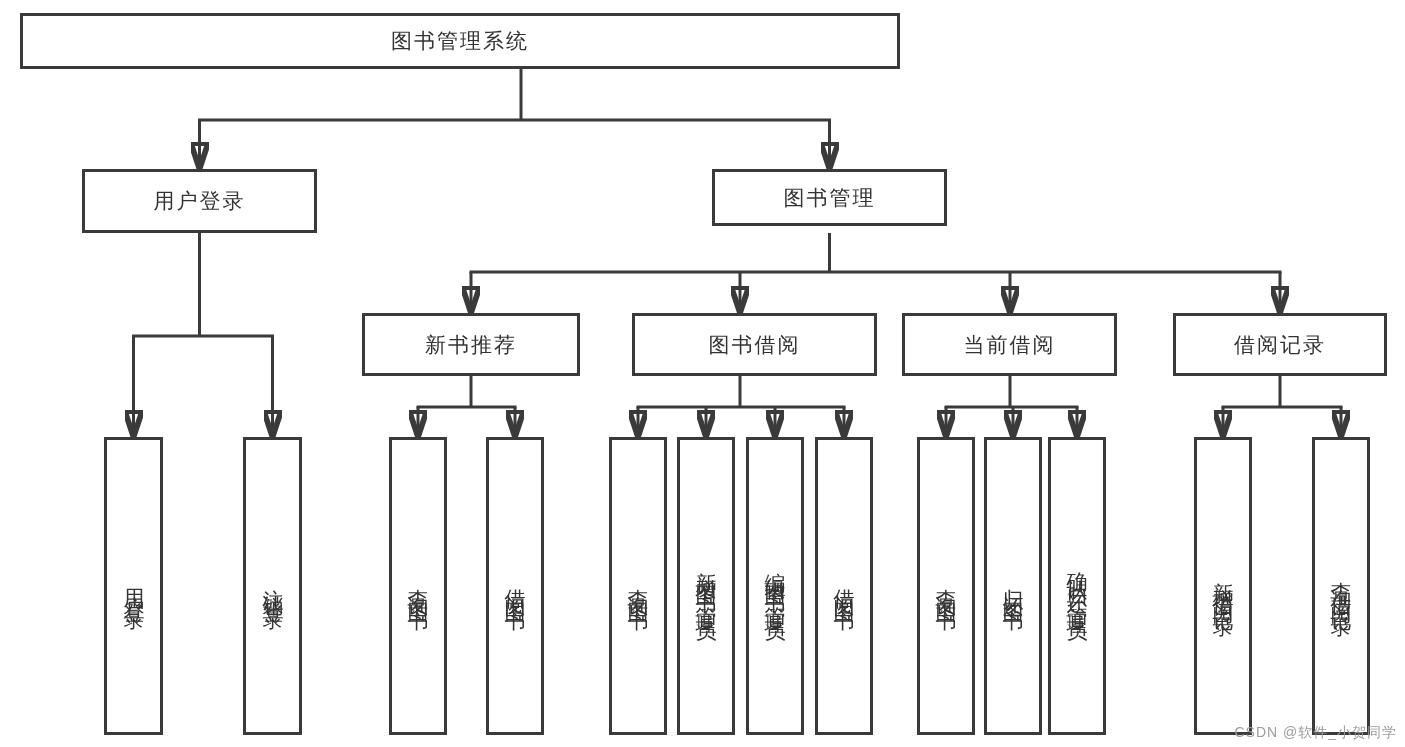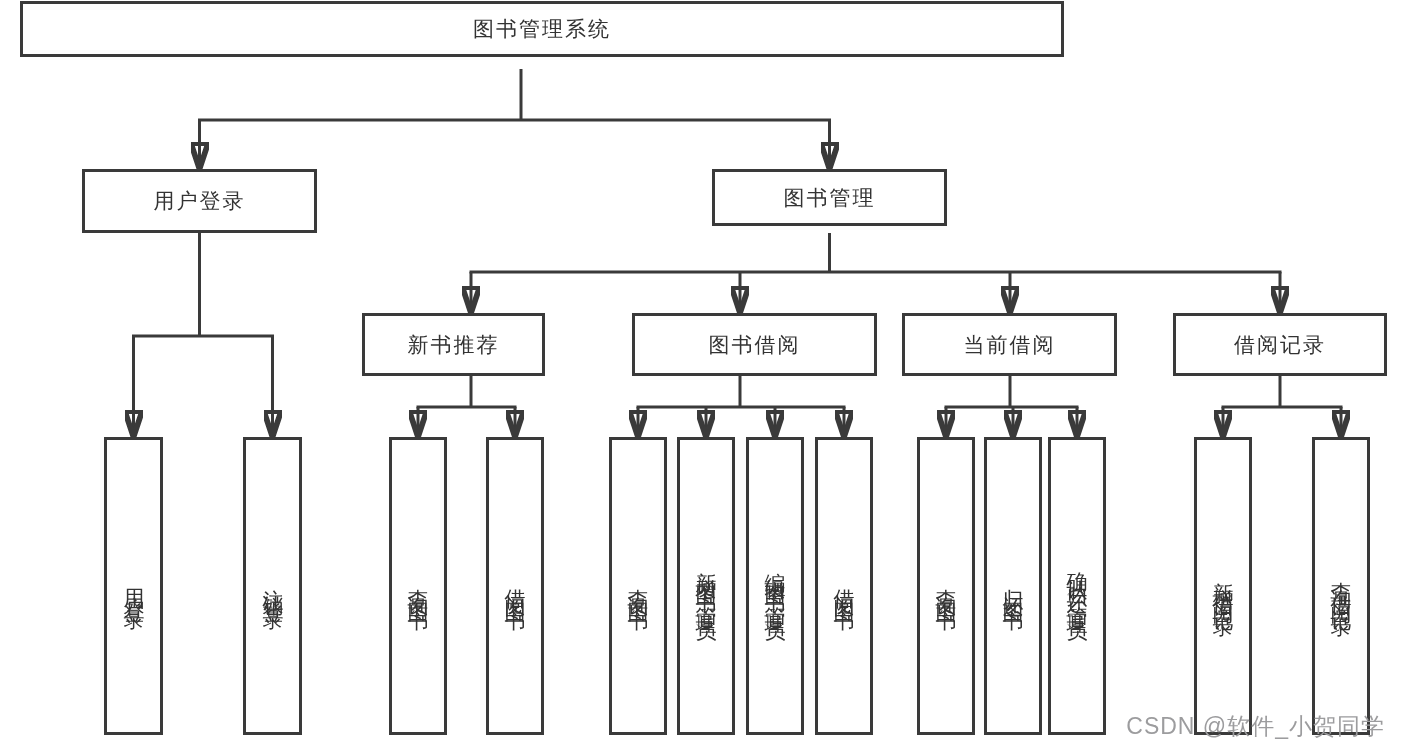--- a/index.html
+++ b/index.html
@@ -38,22 +38,22 @@
     top:437px;height:298px;
     writing-mode:vertical-rl;
     text-orientation:mixed;
     text-align:center;
     font-size:21px;
     letter-spacing:7px;
     line-height:52px;
   }
   .watermark{
     position:absolute;
-    right:20px;bottom:5px;
-    font-size:23px;
+    right:8px;bottom:5px;
+    font-size:14px;
     letter-spacing:1px;
     color:var(--watermark);
     white-space:nowrap;
   }
 </style>
 </head>
 <body>
 
 <div class="stage">
 
@@ -112,26 +112,26 @@
     </g>
 
     <g>
       <path d="M1280 376 V407"></path>
       <path class="h" d="M1223 407 H1341"></path>
       <path d="M1223 407 V437" marker-end="url(#arr)"></path>
       <path d="M1341 407 V437" marker-end="url(#arr)"></path>
     </g>
   </svg>
 
-  <div class="node hbox" style="left:20px;top:1px;width:1044px;height:56px">图书管理系统</div>
+  <div class="node hbox" style="left:20px;top:13px;width:880px;height:56px">图书管理系统</div>
 
   <div class="node hbox" style="left:82px;top:169px;width:235px;height:64px">用户登录</div>
   <div class="node hbox" style="left:712px;top:169px;width:235px;height:57px">图书管理</div>
 
-  <div class="node hbox" style="left:362px;top:313px;width:183px;height:63px">新书推荐</div>
+  <div class="node hbox" style="left:362px;top:313px;width:218px;height:63px">新书推荐</div>
   <div class="node hbox" style="left:632px;top:313px;width:245px;height:63px">图书借阅</div>
   <div class="node hbox" style="left:1173px;top:313px;width:214px;height:63px">借阅记录</div>
   <div class="node hbox" style="left:902px;top:313px;width:215px;height:63px">当前借阅</div>
 
   <div class="node vbox" style="left:104px;width:59px">用户登录</div>
   <div class="node vbox" style="left:243px;width:59px">注销登录</div>
 
   <div class="node vbox" style="left:389px;width:58px">查询图书</div>
   <div class="node vbox" style="left:486px;width:58px">借阅图书</div>
 

